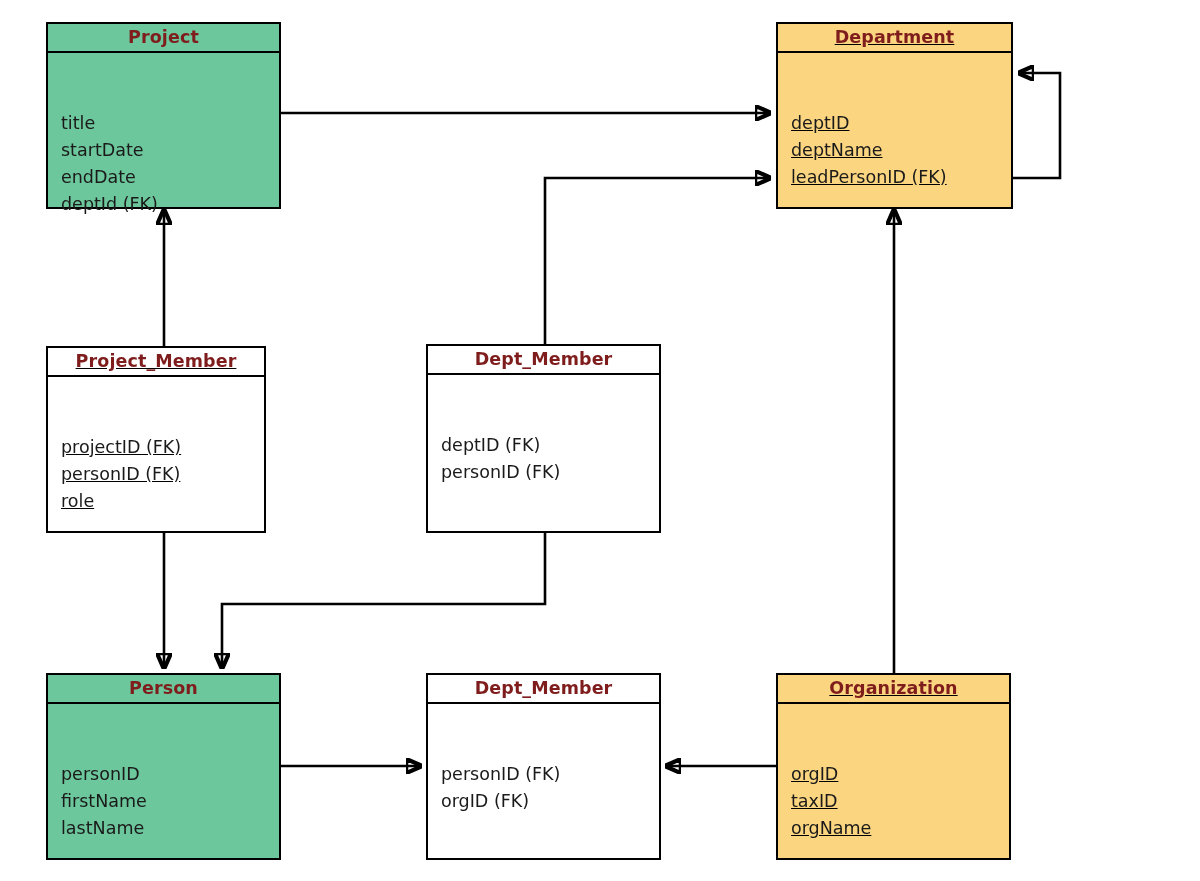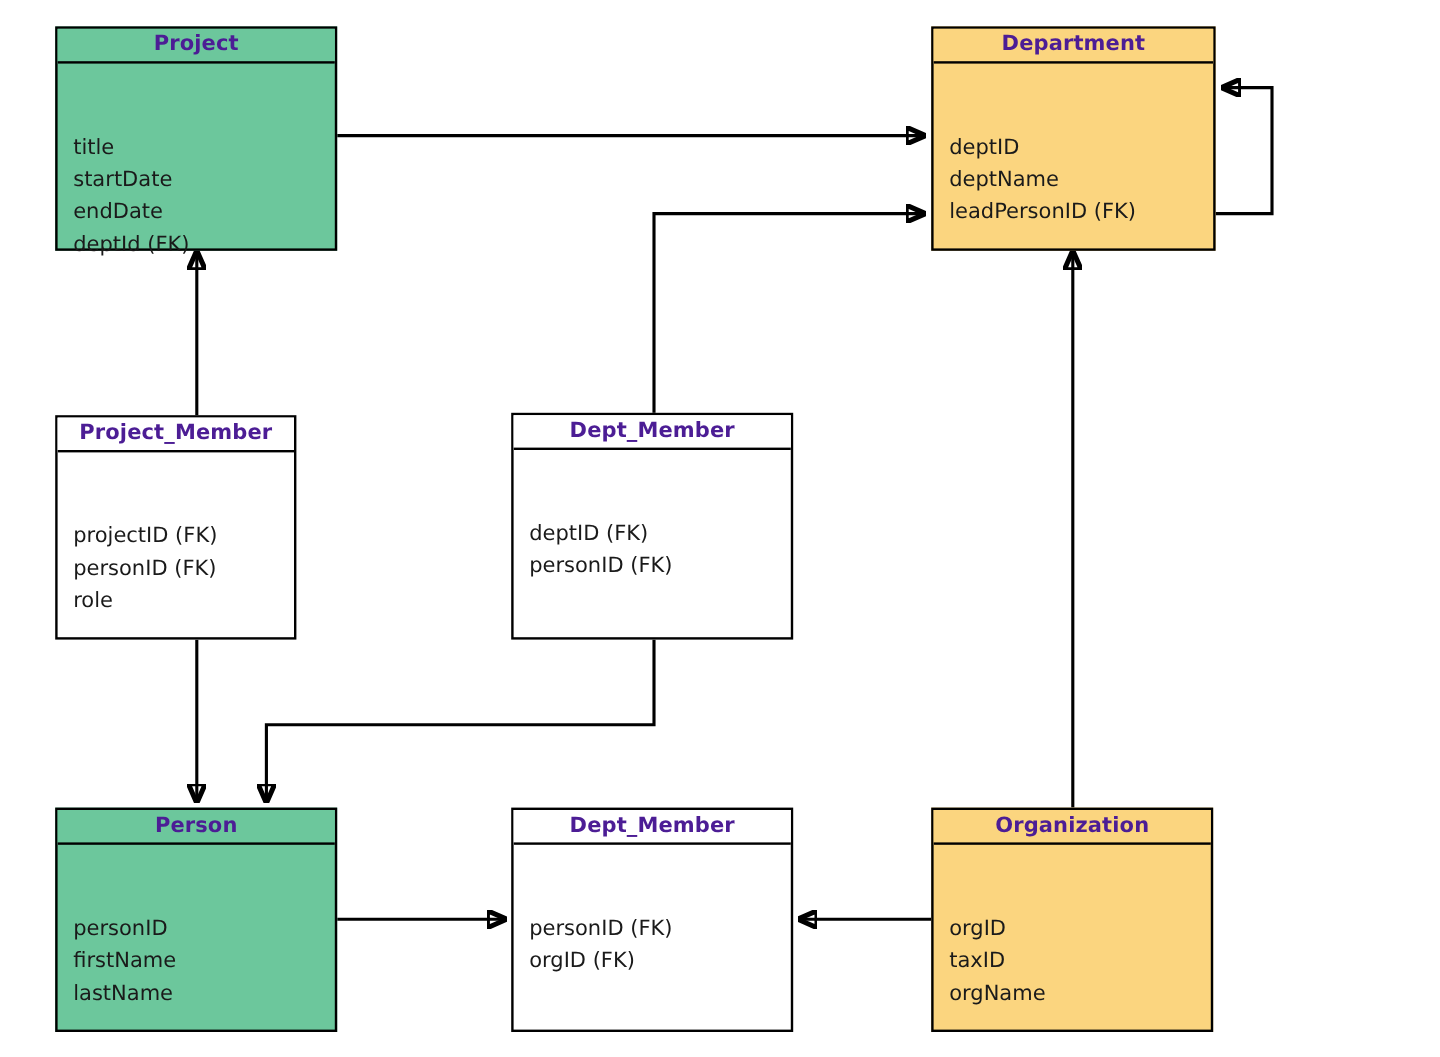--- a/index.html
+++ b/index.html
@@ -23,38 +23,38 @@
     z-index: 5;
   }
   .entity-header {
     box-sizing: border-box;
     border-bottom: 2.5px solid #000000;
     height: 29px;
     line-height: 27px;
     text-align: center;
     font-weight: bold;
     font-size: 17.5px;
-    color: #4c1d95;
+    color: #7f1d1d;
     letter-spacing: 0.1px;
     white-space: nowrap;
     overflow: hidden;
   }
   .entity-body {
     padding: 9px 0 0 13px;
     margin-top: 48px;
   }
   .attr {
     font-size: 17.5px;
     line-height: 27px;
     color: #1a1a1a;
     white-space: nowrap;
   }
   .green { background: #6cc79c; }
   .green .entity-header { background: #6cc79c; }
-  .yellow { background: #fbd57f; }
+  .yellow { background: #fbd57f; text-decoration: underline; }
   .yellow .entity-header { background: #fbd57f; }
   .white { background: #ffffff; }
   .white .entity-header { background: #ffffff; }
 
   #edges {
     position: absolute;
     left: 0;
     top: 0;
     width: 1200px;
     height: 881px;
@@ -109,21 +109,21 @@
 
   <div class="entity yellow" style="left:776px; top:22px; width:237px; height:187px;">
     <div class="entity-header">Department</div>
     <div class="entity-body">
       <div class="attr">deptID</div>
       <div class="attr">deptName</div>
       <div class="attr">leadPersonID (FK)</div>
     </div>
   </div>
 
-  <div class="entity white" style="left:46px; top:346px; width:201px; height:187px;">
+  <div class="entity white" style="left:46px; top:346px; width:220px; height:187px;text-decoration:underline;">
     <div class="entity-header">Project_Member</div>
     <div class="entity-body">
       <div class="attr">projectID (FK)</div>
       <div class="attr">personID (FK)</div>
       <div class="attr">role</div>
     </div>
   </div>
 
   <div class="entity white" style="left:426px; top:344px; width:235px; height:189px;">
     <div class="entity-header">Dept_Member</div>

